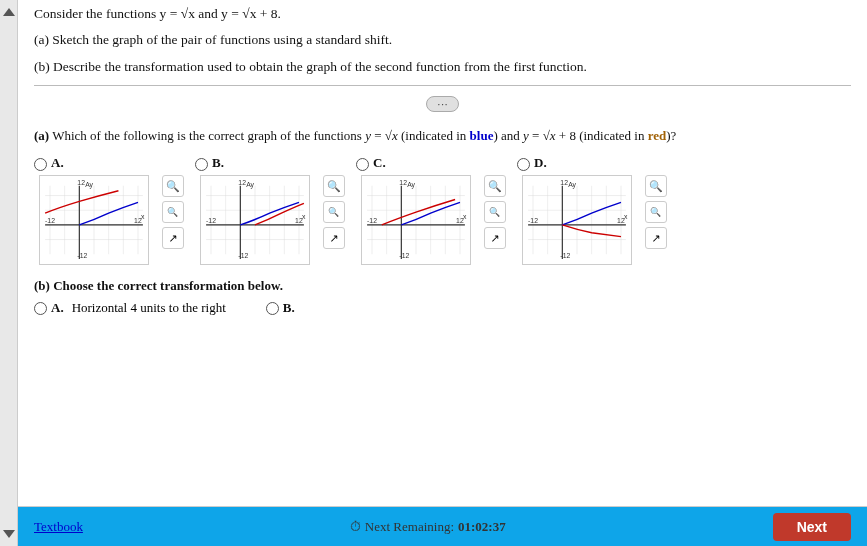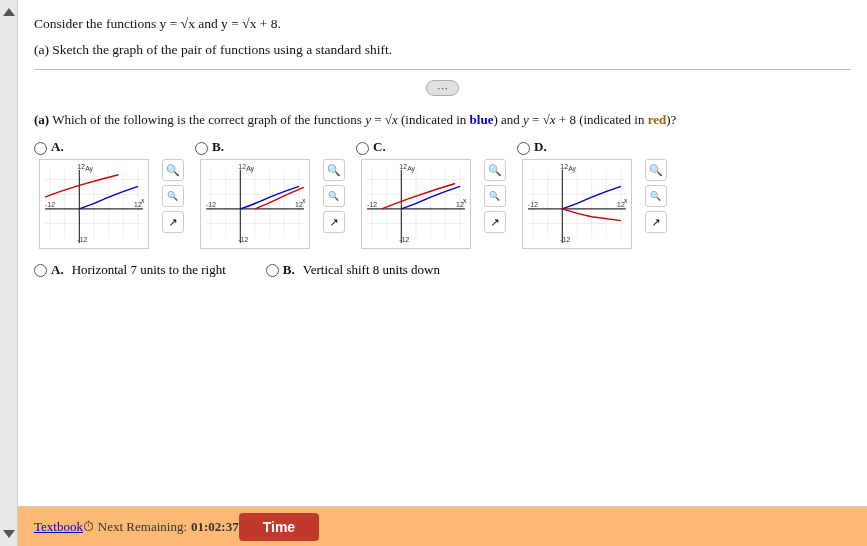--- a/index.html
+++ b/index.html
@@ -37,21 +37,21 @@
     .arrow-down {
       border-left: 6px solid transparent;
       border-right: 6px solid transparent;
       border-top: 8px solid #555;
     }
 
     .main-content {
       position: absolute;
       left: 18px; top: 0;
       width: 849px; height: 546px;
-      padding: 14px 16px 0 16px;
+      padding: 4px 16px 0 16px;
     }
 
     .problem-header {
       font-size: 13.5px;
       color: #111;
       margin-bottom: 6px;
       line-height: 1.5;
     }
 
     .divider {
@@ -153,25 +153,25 @@
     .part-b-options {
       display: flex;
       gap: 40px;
     }
 
     .footer {
       position: absolute;
       bottom: 0; left: 18px;
       width: 849px;
       height: 40px;
-      background: #fdba74;
+      background: #0ea5e9;
       border-top: 1px solid #ccc;
       display: flex;
       align-items: center;
-      justify-content: flex-start;
+      justify-content: space-between;
       padding: 12px 16px;
     }
 
     .textbook-link {
       font-size: 13px;
       color: #0000cc;
       text-decoration: underline;
       cursor: pointer;
     }
 
@@ -231,20 +231,23 @@
   <div class="arrow-down"></div>
 </div>
 
 <div class="main-content">
 
   <div class="problem-header">
     <span>Consider the functions y = √x and y = √x + 8.</span>
   </div>
   <div class="problem-header">
     <span>(a) Sketch the graph of the pair of functions using a standard shift.</span>
+  </div>
+  <div class="problem-header">
+    <span>(b) Describe the transformation used to obtain the graph of the second function from the first function.</span>
   </div>
 
   <hr class="divider">
 
   <div style="text-align:center; margin-bottom:6px;">
     <span class="expand-btn">···</span>
   </div>
 
   <div class="part-a-question">
     <strong>(a)</strong> Which of the following is the correct graph of the functions <em>y</em> = √<em>x</em> (indicated in <span class="blue">blue</span>) and <em>y</em> = √<em>x</em> + 8 (indicated in <span class="red">red</span>)?
@@ -415,41 +418,41 @@
               <span style="font-size:9px">🔍</span>
             </div>
           <div class="icon-btn">↗</div>
         </div>
       </div>
     </div>
 
   </div>
 
   <div class="part-b-section">
+    <div class="part-b-title">(b) Choose the correct transformation below.</div>
     <div class="part-b-options">
 
       <div class="option-item">
         <div class="radio-circle"></div>
         <span class="option-label" style="margin-right:4px">A.</span>
-        <span style="font-size:13px">Horizontal 7 units to the right</span>
+        <span style="font-size:13px">Horizontal 4 units to the right</span>
       </div>
 
       <div class="option-item">
         <div class="radio-circle"></div>
         <span class="option-label" style="margin-right:4px">B.</span>
-        <span style="font-size:13px">Vertical shift 8 units down</span>
       </div>
     </div>
   </div>
 
 </div>
 
 <div class="footer">
   <span class="textbook-link">Textbook</span>
   <div class="time-remaining">
     <div style="display:inline-flex;align-items:center;gap:4px;">
       <span style="font-size:14px;">⏱</span>
       <span>Next Remaining:</span>
       <span style="font-weight:bold;">01:02:37</span>
     </div>
   </div>
-  <button class="next-btn">Time</button>
+  <button class="next-btn">Next</button>
 </div>
 
 </body></html>

